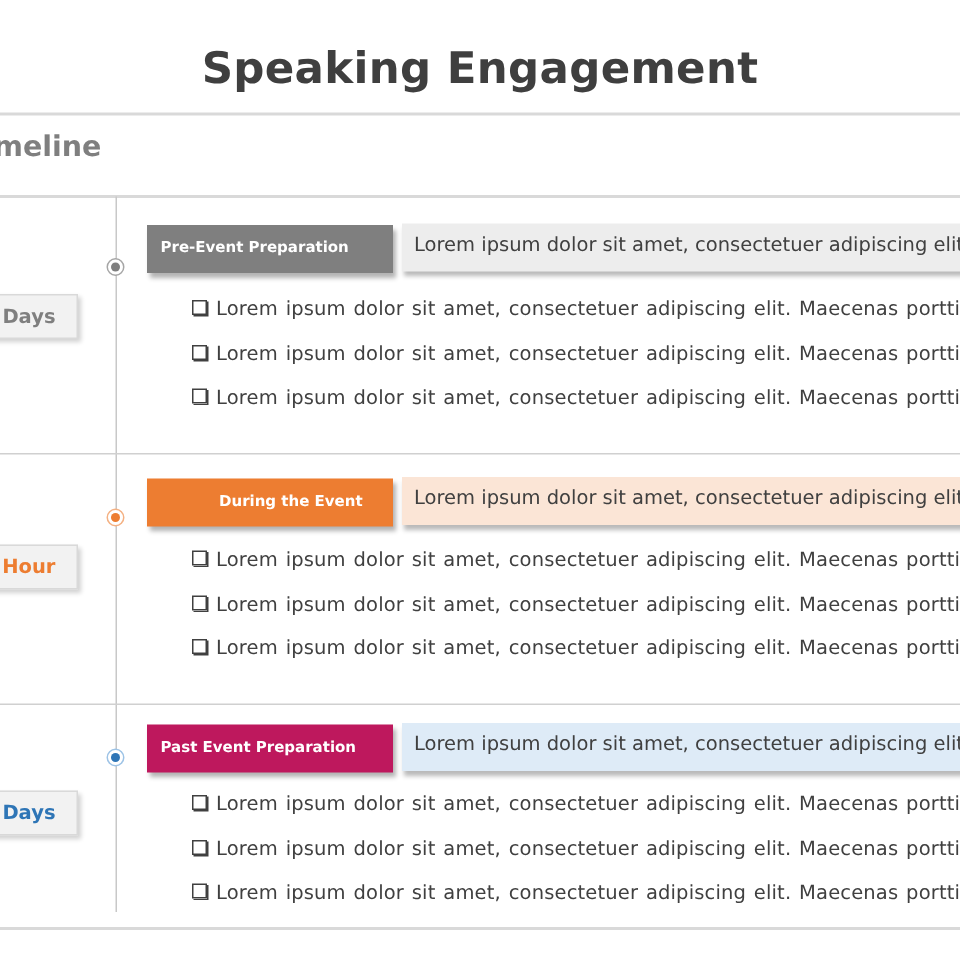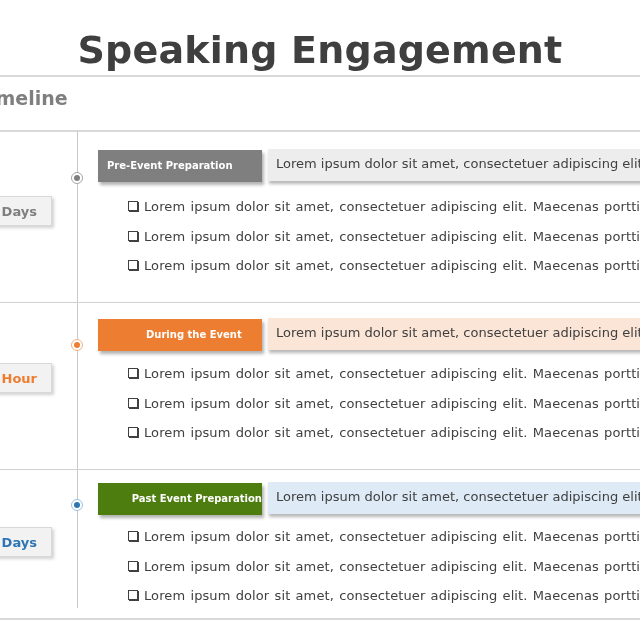--- a/index.html
+++ b/index.html
@@ -3,21 +3,21 @@
   <meta charset="utf-8">
   <style>
     html, body { margin:0; padding:0; }
     body {
       width:640px; height:640px; overflow:hidden; position:relative;
       background:#ffffff;
       font-family:"DejaVu Sans", "Liberation Sans", sans-serif;
     }
     .title {
       position:absolute; left:0; width:640px; top:28px;
-      text-align:center; font-size:38px; font-weight:bold; color:#3f3f3f;
+      text-align:center; font-size:29px; font-weight:bold; color:#3f3f3f;
       letter-spacing:0.2px;
     }
     .hline { position:absolute; left:0; width:640px; height:2px; background:#d9d9d9; }
     .subhead {
       position:absolute; left:-24px; top:87px; font-size:19px; font-weight:bold; color:#7f7f7f;
       white-space:nowrap;
     }
     .vline { position:absolute; left:77px; top:131px; width:1px; height:477px; background:#c8c8c8; }
     .marker {
       position:absolute; left:71px; width:10px; height:10px; border-radius:50%;
@@ -87,20 +87,20 @@
   <div class="bullet" style="top:366px;"><span class="box"></span><span>Lorem ipsum dolor sit amet, consectetuer adipiscing  elit.  Maecenas porttitor</span></div>
   <div class="bullet" style="top:396px;"><span class="box"></span><span>Lorem ipsum dolor sit amet, consectetuer adipiscing  elit.  Maecenas porttitor</span></div>
   <div class="bullet" style="top:425px;"><span class="box"></span><span>Lorem ipsum dolor sit amet, consectetuer adipiscing  elit.  Maecenas porttitor</span></div>
 </div>
 
 <div class="hline" style="top:469px; height:1px; background:#d0d0d0;"></div>
 
 <div>
   <div class="marker" style="top:499px; color:#2e75b6; border-color:#9dc3e6;"></div>
   <div class="badge" style="top:527px; color:#2e75b6;"><span>4 Days</span></div>
-  <div class="phase" style="top:483px; background:#4d7c0f;text-align:right;">Past Event Preparation</div>
+  <div class="phase" style="top:483px; background:#be185d;">Past Event Preparation</div>
   <div class="desc" style="top:482px; background:#deebf7;">Lorem ipsum dolor sit amet, consectetuer adipiscing elit. Maecenas</div>
   <div class="bullet" style="top:529px;"><span class="box"></span><span>Lorem ipsum dolor sit amet, consectetuer adipiscing  elit.  Maecenas porttitor</span></div>
   <div class="bullet" style="top:559px;"><span class="box"></span><span>Lorem ipsum dolor sit amet, consectetuer adipiscing  elit.  Maecenas porttitor</span></div>
   <div class="bullet" style="top:588px;"><span class="box"></span><span>Lorem ipsum dolor sit amet, consectetuer adipiscing  elit.  Maecenas porttitor</span></div>
 </div>
 
 <div class="hline" style="top:618px;"></div>
 
 </body></html>

